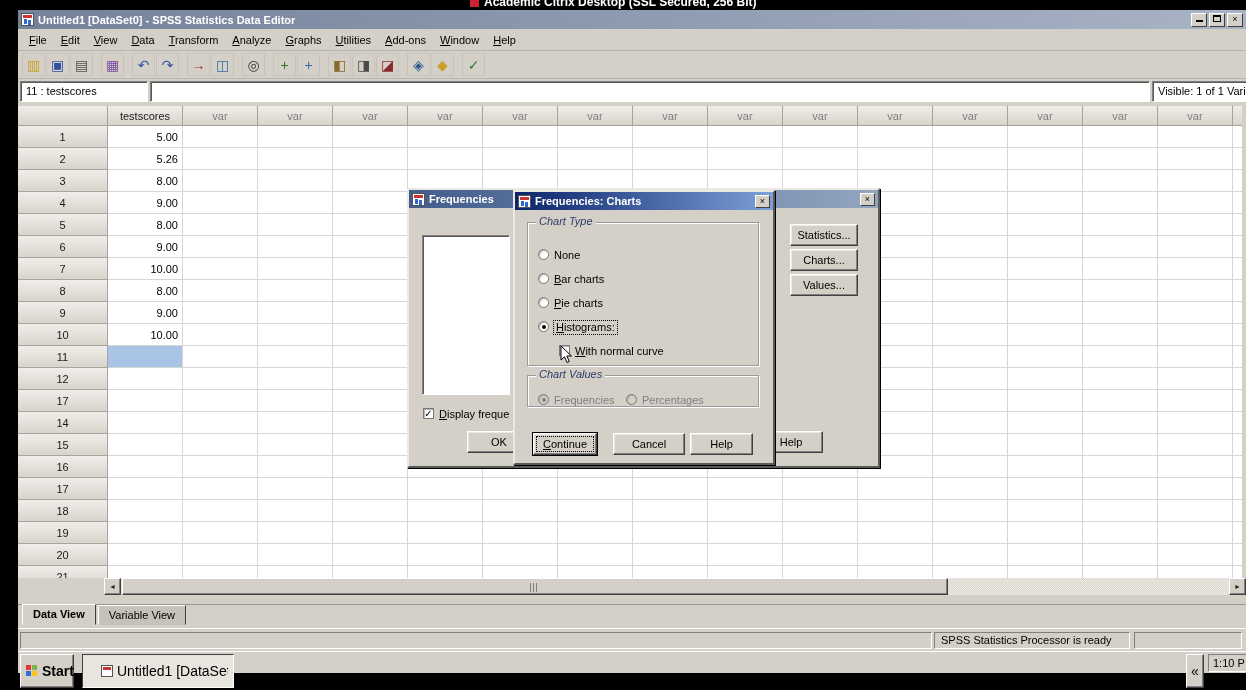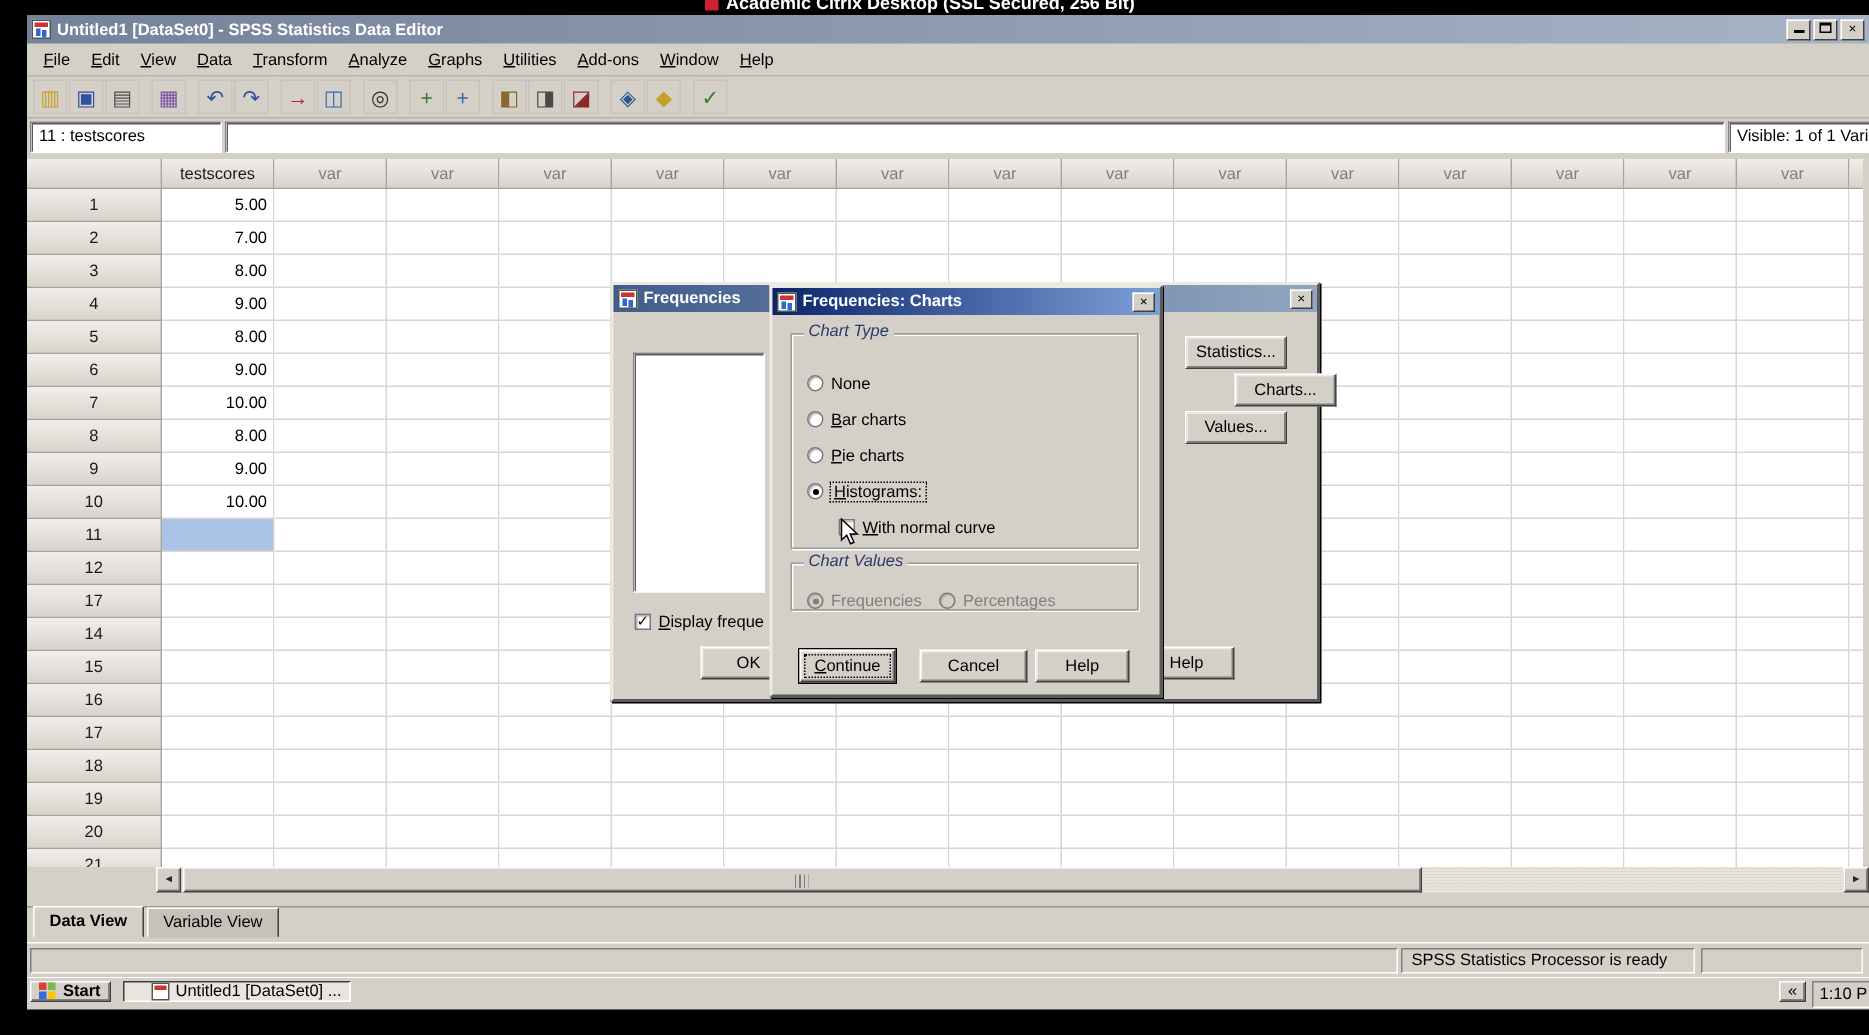--- a/index.html
+++ b/index.html
@@ -62,43 +62,43 @@
     background-image:repeating-linear-gradient(90deg,#808080 0 1px,transparent 1px 3px);}
   
   #tabstrip{position:absolute;left:0;top:594px;right:0;height:21px;border-top:1px solid #9a968e;padding-left:4px;display:flex;align-items:flex-end;}
   .tab{height:20px;line-height:19px;padding:0 10px;background:#C6C2BA;border:1px solid;border-color:#fff #404040 #C6C2BA #fff;margin-right:2px;}
   .tab.active{background:#D4D0C8;font-weight:bold;height:21px;border-bottom-color:#D4D0C8;}
   
   #statusbar{position:absolute;left:0;top:618px;right:0;height:23px;border-top:1px solid #fff;}
   .spanel{position:absolute;top:3px;height:17px;border:1px solid;border-color:#808080 #fff #fff #808080;line-height:15px;padding:0 6px;white-space:nowrap;overflow:hidden;}
   
   #taskbar{position:absolute;left:18px;top:651px;width:1228px;height:22px;background:#D4D0C8;border-top:1px solid #fff;}
-  .tkbtn{position:absolute;top:2px;height:14px;background:#D4D0C8;border:1px solid;border-color:#fff #404040 #404040 #fff;
-    box-shadow:inset -1px -1px 0 #808080;display:flex;align-items:center;gap:4px;padding:0 5px;font-family:inherit;font-size:11px;}
+  .tkbtn{position:absolute;top:2px;height:34px;background:#D4D0C8;border:1px solid;border-color:#fff #404040 #404040 #fff;
+    box-shadow:inset -1px -1px 0 #808080;display:flex;align-items:center;gap:4px;padding:0 5px;font-family:inherit;font-size:14px;}
   .tkbtn.pressed{border-color:#404040 #fff #fff #404040;box-shadow:none;background:#E8E5DE;}
   .flag{width:12px;height:12px;display:grid;grid-template-columns:5px 5px;grid-template-rows:5px 5px;gap:1px;flex:none;}
   .flag i{display:block;}
   .tk-icon{width:12px;height:12px;background:#fff;border:1px solid #555;position:relative;flex:none;}
   .tk-icon::before{content:"";position:absolute;left:1px;top:1px;right:1px;height:3px;background:#c33;}
   #tray{position:absolute;left:1190px;top:2px;width:70px;height:18px;border:1px solid;border-color:#808080 #fff #fff #808080;
     display:flex;align-items:center;padding:0 4px;white-space:nowrap;overflow:hidden;}
   
   .dialog{position:absolute;background:#D4D0C8;border:2px solid;border-color:#ECE9E2 #5a5a5a #5a5a5a #ECE9E2;box-shadow:1px 1px 0 #000;}
   .dtitle{position:absolute;left:0;top:0;right:0;height:18px;display:flex;align-items:center;gap:4px;padding:0 3px;color:#fff;font-weight:bold;}
   .dtitle.active{background:linear-gradient(90deg,#0a246a,#7da0d8);}
   .dtitle.inactive{background:linear-gradient(90deg,#415d8c,#93a6c0);}
   .xbtn{margin-left:auto;width:15px;height:13px;background:#D4D0C8;border:1px solid;border-color:#fff #404040 #404040 #fff;
     font-size:9px;line-height:11px;text-align:center;padding:0;color:#000;font-family:inherit;}
   .pbtn{position:absolute;height:22px;background:#D4D0C8;border:1px solid;border-color:#fff #404040 #404040 #fff;
     box-shadow:inset -1px -1px 0 #808080,inset 1px 1px 0 #ECE9E2;font:inherit;padding:0;text-align:center;}
   .pbtn.default{box-shadow:0 0 0 1px #000,inset -1px -1px 0 #808080,inset 1px 1px 0 #ECE9E2;}
   .pbtn.focused span{outline:1px dotted #000;padding:1px 6px;display:inline-block;}
   .group{position:absolute;border:1px solid #9a9a9a;box-shadow:inset 1px 1px 0 #fff,1px 1px 0 #fff;}
   .group .legend{position:absolute;top:-8px;left:8px;background:#D4D0C8;padding:0 3px;color:#2a3a6a;font-style:italic;}
-  .ctl-row{position:absolute;display:flex;align-items:center;gap:5px;height:13px;}
+  .ctl-row{position:absolute;display:flex;gap:5px;height:13px;}
   .radio{width:11px;height:11px;border-radius:50%;background:#fff;border:1px solid #787878;box-shadow:inset 1px 1px 1px #b0b0b0;
     display:inline-flex;align-items:center;justify-content:center;flex:none;}
   .radio.checked::after{content:"";width:4px;height:4px;border-radius:50%;background:#000;}
   .radio.disabled{background:#D4D0C8;}
   .radio.disabled.checked::after{background:#808080;}
   .cb{width:11px;height:11px;background:#fff;border:1px solid #787878;box-shadow:inset 1px 1px 1px #b0b0b0;
     display:inline-flex;align-items:center;justify-content:center;font-size:10px;line-height:10px;flex:none;}
   .dis{color:#808080;}
   .focusrect{outline:1px dotted #000;padding:0 2px;}
   .listbox{position:absolute;background:#fff;border:1px solid;border-color:#808080 #fff #fff #808080;box-shadow:inset 1px 1px 0 #5a5a5a;}
@@ -198,21 +198,21 @@
         <div class="gc dc c-col"></div>
         <div class="gc dc c-col"></div>
         <div class="gc dc c-col"></div>
         <div class="gc dc c-col"></div>
         <div class="gc dc c-col"></div>
         <div class="gc dc c-col"></div>
         <div class="gc dc c-col"></div>
       </div>
       <div class="grow">
         <div class="gc hc c-num">2</div>
-        <div class="gc dc c-col">7.00</div>
+        <div class="gc dc c-col">5.26</div>
         <div class="gc dc c-col"></div>
         <div class="gc dc c-col"></div>
         <div class="gc dc c-col"></div>
         <div class="gc dc c-col"></div>
         <div class="gc dc c-col"></div>
         <div class="gc dc c-col"></div>
         <div class="gc dc c-col"></div>
         <div class="gc dc c-col"></div>
         <div class="gc dc c-col"></div>
         <div class="gc dc c-col"></div>
@@ -641,21 +641,21 @@
   <div class="listbox" style="left:13px;top:45px;width:88px;height:160px;"></div>
   <div class="ctl-row" style="left:14px;top:218px;">
     <span class="cb">
         <span>✓</span>
       </span>
     <label class="accel">Display freque</label>
   </div>
   <button class="pbtn" style="left:58px;top:241px;width:64px;"><span>OK</span></button>
   <button class="pbtn" style="left:350px;top:241px;width:64px;"><span class="accel">Help</span></button>
   <button class="pbtn" style="left:381px;top:34px;width:68px;"><span class="accel">Statistics...</span></button>
-  <button class="pbtn" style="left:381px;top:59px;width:68px;margin-left:33px;"><span class="accel">Charts...</span></button>
+  <button class="pbtn" style="left:381px;top:59px;width:68px;"><span class="accel">Charts...</span></button>
   <button class="pbtn" style="left:381px;top:84px;width:68px;"><span class="accel">Values...</span></button>
 </div>
 
 <div class="dialog" id="dlg-charts" style="left:513px;top:190px;width:262px;height:275px;z-index:50;">
   <div class="dtitle active">
     <span class="appicon"></span>
     <span>Frequencies: Charts</span>
     <button class="xbtn"><span>×</span></button>
   </div>
 

